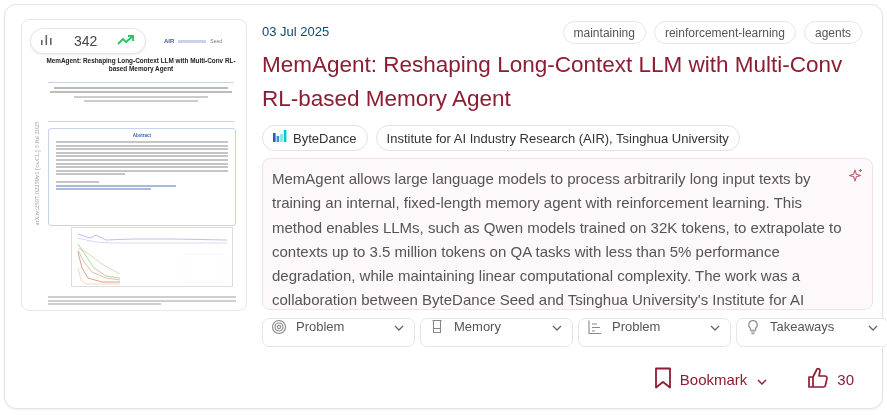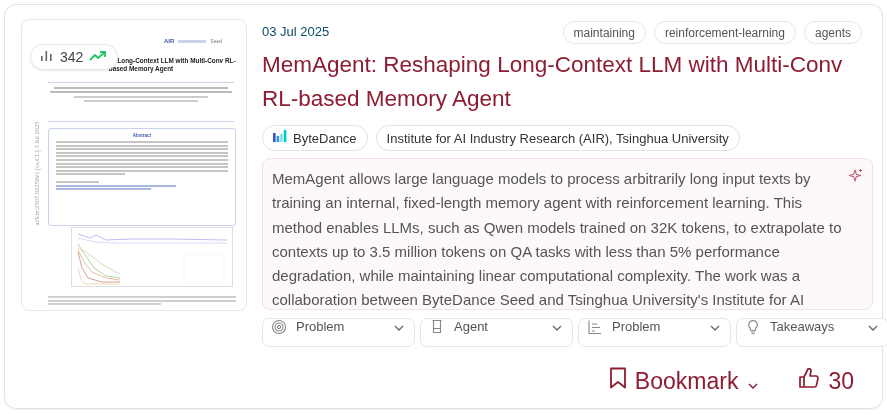--- a/index.html
+++ b/index.html
@@ -11,22 +11,22 @@
       border: 1px solid #e3e3e6; border-radius: 12px; background: #fff;
       box-shadow: 0 1px 2px rgba(0,0,0,0.06);
     }
 
     
     .thumb {
       position: absolute; left: 16px; top: 14px; width: 226px; height: 292px;
       border: 1px solid #e8e8ea; border-radius: 8px; background: #fff; overflow: hidden;
     }
     .views-badge {
-      position: absolute; left: 8px; top: 24px; height: 26px; padding: 0 10px 0 9px;
-      display: flex; align-items: center; gap: 6px;
+      position: absolute; left: 8px; top: 8px; height: 26px; padding: 0 10px 0 9px;
+      display: flex; align-items: center; gap: 20px;
       background: #fff; border: 1px solid #e6e6e9; border-radius: 13px;
       box-shadow: 0 1px 2px rgba(0,0,0,0.08); z-index: 2;
     }
     .views-badge .count { font-size: 14px; color: #444; }
     .paper-logos { position: absolute; left: 142px; top: 18px; display: flex; gap: 4px; align-items: center; }
     .paper-logos .air { font-size: 6px; font-weight: bold; color: #3b5bab; }
     .paper-logos .bar { width: 28px; height: 3px; background: #c9d2e8; }
     .paper-logos .seed { font-size: 5px; color: #777; }
     .paper-title {
       position: absolute; left: 24px; top: 37px; width: 190px; text-align: center;
@@ -85,21 +85,21 @@
     .section {
       width: 153px; height: 29px; display: flex; align-items: flex-start;
       padding: 0 10px 0 8px; background: #fff;
       border: 1px solid #e6e6e9; border-radius: 7px;
       font-size: 13px; color: #555;
     }
     .section .icon { width: 16px; height: 16px; display: flex; align-items: center; justify-content: center; margin-right: 9px; }
     .section .label { flex: 1; }
 
     .actions { position: absolute; right: 28px; top: 362px; display: flex; align-items: center; gap: 40px; }
-    .action { display: flex; align-items: center; gap: 8px; color: #8c1d32; font-size: 23px; cursor: pointer; }
+    .action { display: flex; align-items: center; gap: 8px; color: #8c1d32; font-size: 15px; cursor: pointer; }
     .action .chev { margin-left: 2px; }
   </style>
 </head>
 <body>
 
 <div class="card">
 
   <div class="thumb">
     <div class="views-badge">
       <span>
@@ -223,21 +223,21 @@
       <span><svg width="10" height="6" viewBox="0 0 10 6">
             <polyline points="1,1 5,5 9,1" fill="none" stroke="#666" stroke-width="1.3"></polyline>
           </svg></span>
     </div>
     <div class="section">
       <span class="icon">
         <svg width="16" height="16" viewBox="0 0 16 16">
             <path d="M3.5 1.5 h9 M4.5 1.5 v12 h7 v-12 M4.5 9.5 h7" fill="none" stroke="#888" stroke-width="1.1"></path>
           </svg>
       </span>
-      <span class="label">Agent</span>
+      <span class="label">Memory</span>
       <span><svg width="10" height="6" viewBox="0 0 10 6">
             <polyline points="1,1 5,5 9,1" fill="none" stroke="#666" stroke-width="1.3"></polyline>
           </svg></span>
     </div>
     <div class="section">
       <span class="icon">
         <svg width="16" height="16" viewBox="0 0 16 16">
             <path d="M2 1.5 v13 h12" fill="none" stroke="#888" stroke-width="1.1"></path>
             <path d="M5 5 h5 M5 8.5 h8 M5 12 h3" stroke="#888" stroke-width="1.1"></path>
           </svg>

